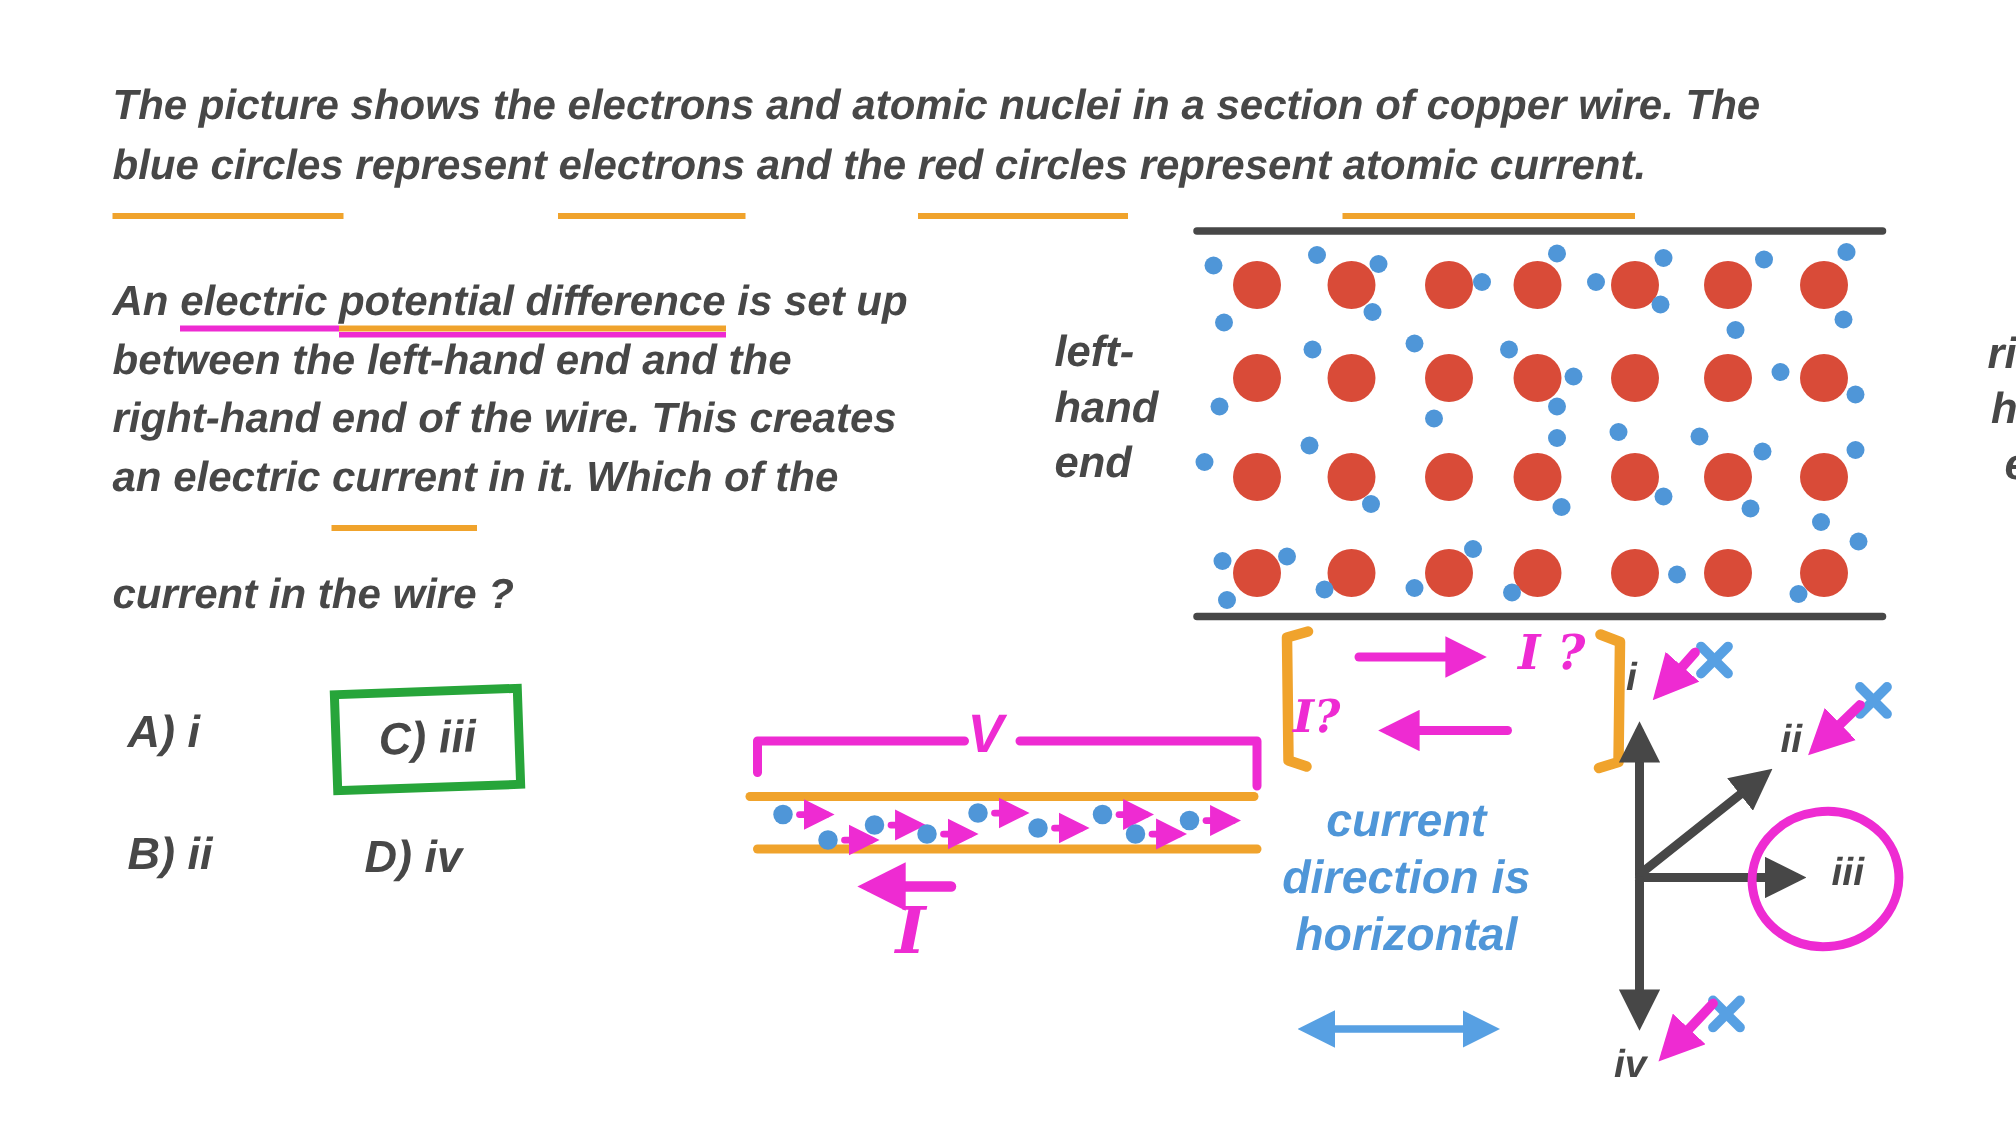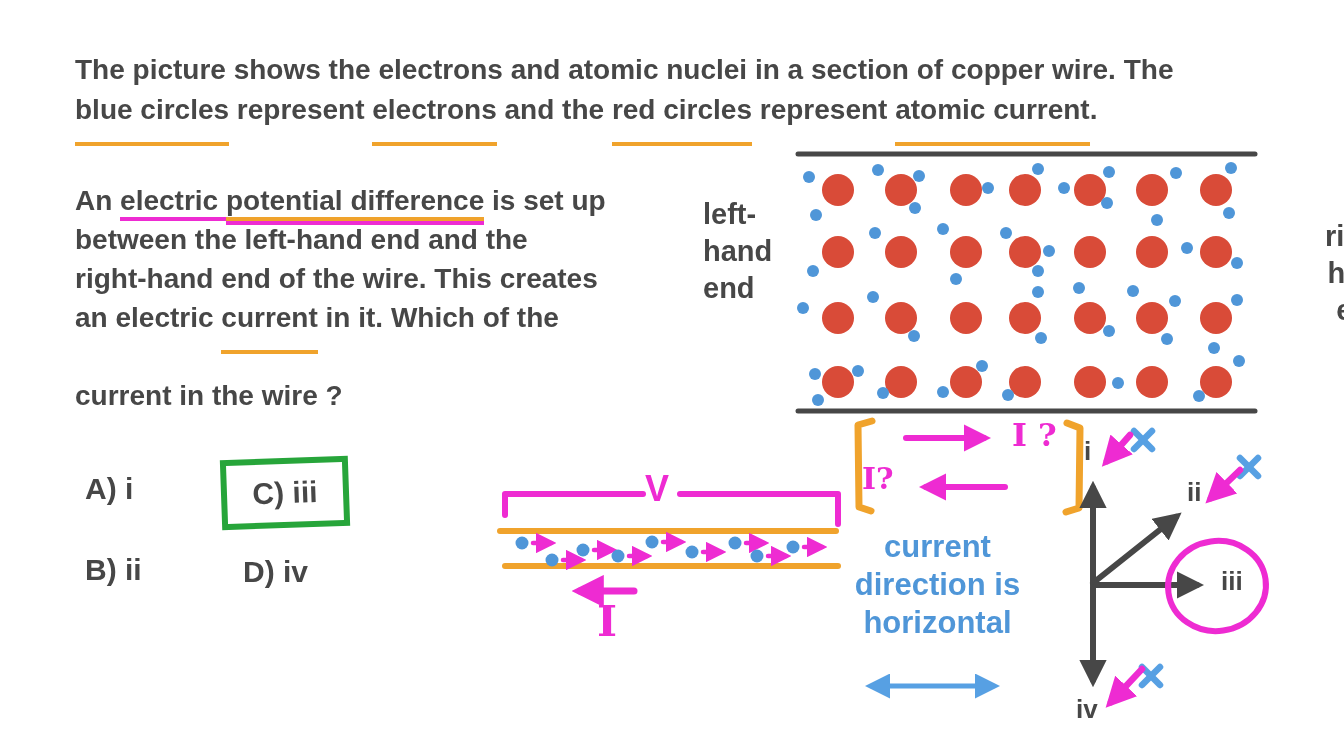--- a/index.html
+++ b/index.html
@@ -4,20 +4,21 @@
 <style>
   :root{
     --ink:#474747; --orange:#f0a32c; --pink:#ee2bd2; --green:#27a53a;
     --red:#d94b38; --blue:#4f96d8; --xblue:#57a0e3;
   }
   html,body{margin:0;padding:0;background:#fff;}
   .canvas{
     position:relative; width:1344px; height:756px; background:#ffffff;
     overflow:hidden; font-family:"Liberation Sans", sans-serif; color:var(--ink);
     font-weight:bold;
+    font-style:italic;
   }
   .abs{position:absolute;}
   svg{position:absolute; left:0; top:0;}
   svg line, svg path, svg ellipse{stroke-linecap:round; stroke-linejoin:round; fill:none;}
   .s-ink{stroke:var(--ink);} .s-pink{stroke:var(--pink);} .s-orange{stroke:var(--orange);} .s-xblue{stroke:var(--xblue);}
   .w4{stroke-width:4.5;} .w5{stroke-width:5;} .w6{stroke-width:6;} .w65{stroke-width:6.5;} .w7{stroke-width:7;}
   .n-dot{fill:var(--red);} .e-dot{fill:var(--blue);}
   #ah-pink path{fill:var(--pink);} #ah-ink path{fill:var(--ink);} #ah-blue path{fill:var(--xblue);}
 
   .intro{left:75px; top:50px; width:1220px; font-size:28px; line-height:40px;}
@@ -25,21 +26,21 @@
   .u-orange{border-bottom:4px solid var(--orange); padding-bottom:17px;}
   .u-pink{border-bottom:4px solid var(--pink); padding-bottom:1px;margin-top:16px;}
   .u-both{border-bottom:4px solid var(--orange); box-shadow:0 4px 0 var(--pink); padding-bottom:1px;}
 
   .option{font-size:30px;}
   .opt-a{left:85px; top:472px;} .opt-b{left:85px; top:553px;} .opt-d{left:243px; top:555px;}
   .c-box{left:221px; top:458px; width:116px; height:58px; border:6px solid var(--green);
          transform:rotate(-2deg); display:flex; align-items:center; justify-content:center;}
 
   .wire-label{font-size:29px; line-height:37px;}
-  .lbl-left{left:703px; top:196px;} .lbl-right{left:1325px; top:218px;text-align:center;}
+  .lbl-left{left:703px; top:217px;} .lbl-right{left:1325px; top:218px;text-align:center;}
 
   .pink-txt{color:var(--pink); font-family:"DejaVu Serif", serif; font-weight:bold;}
   .i-top{left:1012px; top:416px; font-size:32px;}
   .i-left{left:862px; top:461px; font-size:30px;}
   .v-lbl{left:645px; top:468px; font-size:36px; color:var(--pink); font-family:"Liberation Sans",sans-serif;}
   .i-circuit{left:597px; top:596px; font-size:43px;}
 
   .note{left:840px; top:528px; width:195px; text-align:center; font-size:31px; line-height:38px; color:var(--blue);}
 
   .axis-lbl{font-size:26px;}

